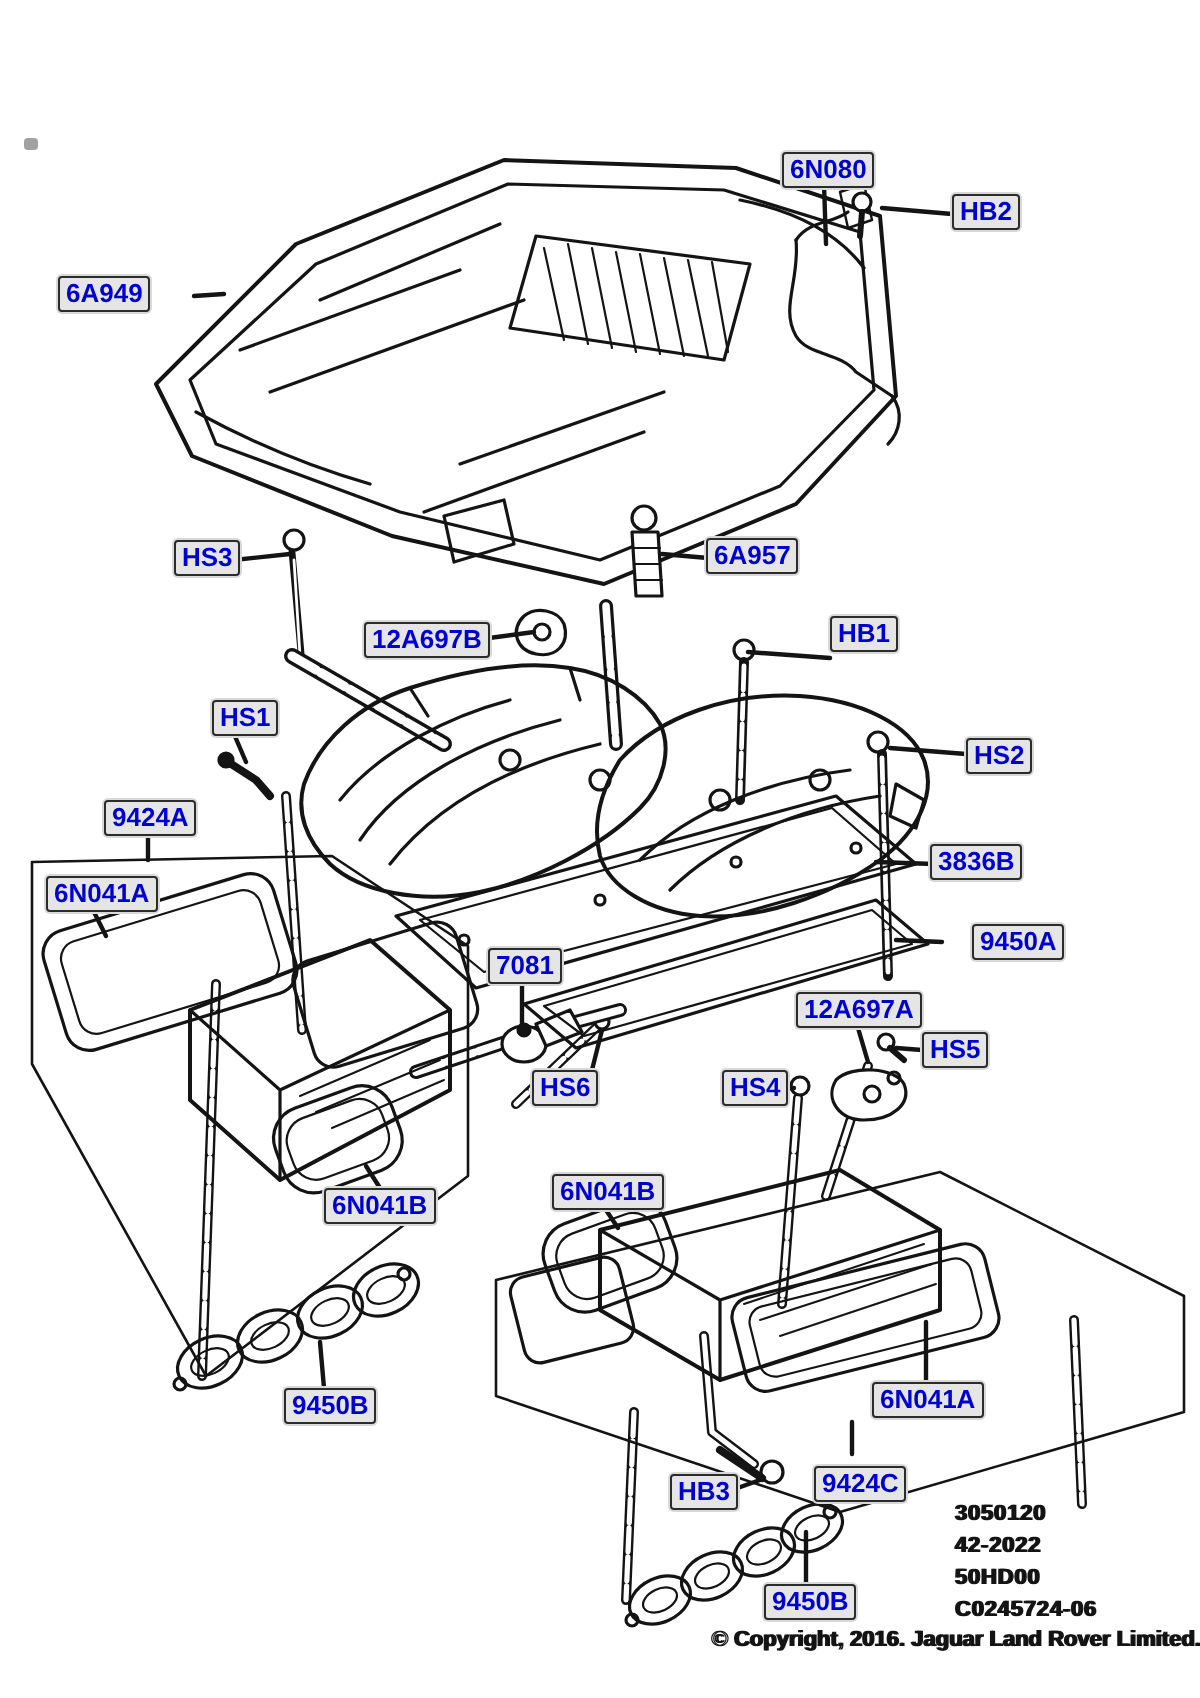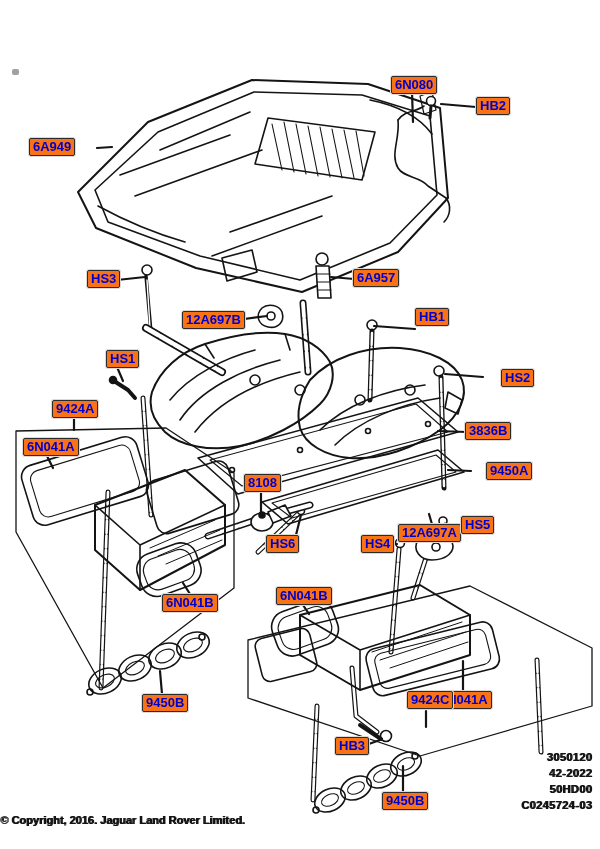--- a/index.html
+++ b/index.html
@@ -1,25 +1,25 @@
 <!DOCTYPE html>
 <html><head>
 <meta charset="utf-8">
 <style>
   html,body{margin:0;padding:0;background:#fff;}
   #stage{position:relative;width:600px;height:849px;background:#fff;overflow:hidden;
          font-family:"Liberation Sans",sans-serif;}
   #artwork{position:absolute;left:0;top:0;}
-  .callout{position:absolute;background:#f97316;border:1px solid #2b2b2b;border-radius:2px;
+  .callout{position:absolute;background:#e5e5e5;border:1px solid #2b2b2b;border-radius:2px;
            padding:1px 3px;font:bold 13px/14px "Liberation Sans",sans-serif;color:#0000CC;
            white-space:nowrap;box-shadow:0 0 0 1px #d9d9d9;}
-  .code-block{position:absolute;left:477px;top:749px;width:115px;text-align:right;
+  .code-block{position:absolute;left:477px;top:749px;width:115px;text-align:left;
               font:bold 11px/16px "Liberation Sans",sans-serif;color:#141414;
               text-shadow:1px 0 0 #141414;letter-spacing:.4px;}
-  .copyright{position:absolute;left:0;top:814px;width:600px;text-align:left;
+  .copyright{position:absolute;left:0;top:814px;width:600px;text-align:right;
              font:bold 11px/13px "Liberation Sans",sans-serif;color:#141414;
              text-shadow:1px 0 0 #141414;}
   .artifact{position:absolute;left:12px;top:69px;width:7px;height:6px;background:#8a8a8a;
             border-radius:2px;opacity:.8;}
 </style>
 </head>
 <body>
 
 <div id="stage">
 
@@ -275,40 +275,40 @@
   </svg>
 
   <div class="callout" style="left:29px;top:138px">6A949</div>
   <div class="callout" style="left:391px;top:76px">6N080</div>
   <div class="callout" style="left:476px;top:97px">HB2</div>
   <div class="callout" style="left:87px;top:270px">HS3</div>
   <div class="callout" style="left:353px;top:269px">6A957</div>
   <div class="callout" style="left:182px;top:311px">12A697B</div>
   <div class="callout" style="left:415px;top:308px">HB1</div>
   <div class="callout" style="left:106px;top:350px">HS1</div>
-  <div class="callout" style="left:501px;top:369px">HS2</div>
+  <div class="callout" style="left:483px;top:369px">HS2</div>
   <div class="callout" style="left:52px;top:400px">9424A</div>
   <div class="callout" style="left:23px;top:438px">6N041A</div>
   <div class="callout" style="left:465px;top:422px">3836B</div>
   <div class="callout" style="left:486px;top:462px">9450A</div>
-  <div class="callout" style="left:244px;top:474px">8108</div>
-  <div class="callout" style="left:398px;top:524px">12A697A</div>
+  <div class="callout" style="left:244px;top:474px">7081</div>
+  <div class="callout" style="left:398px;top:496px">12A697A</div>
   <div class="callout" style="left:461px;top:516px">HS5</div>
   <div class="callout" style="left:266px;top:535px">HS6</div>
   <div class="callout" style="left:361px;top:535px">HS4</div>
   <div class="callout" style="left:162px;top:594px">6N041B</div>
   <div class="callout" style="left:276px;top:587px">6N041B</div>
   <div class="callout" style="left:142px;top:694px">9450B</div>
   <div class="callout" style="left:436px;top:691px">6N041A</div>
-  <div class="callout" style="left:407px;top:691px">9424C</div>
+  <div class="callout" style="left:407px;top:733px">9424C</div>
   <div class="callout" style="left:335px;top:737px">HB3</div>
   <div class="callout" style="left:382px;top:792px">9450B</div>
 
   <div class="code-block">
     <div>3050120</div>
     <div>42-2022</div>
     <div>50HD00</div>
-    <div>C0245724-03</div>
+    <div>C0245724-06</div>
   </div>
 
   <div class="copyright">© Copyright, 2016. Jaguar Land Rover Limited.</div>
 
 </div>
 
 </body></html>

